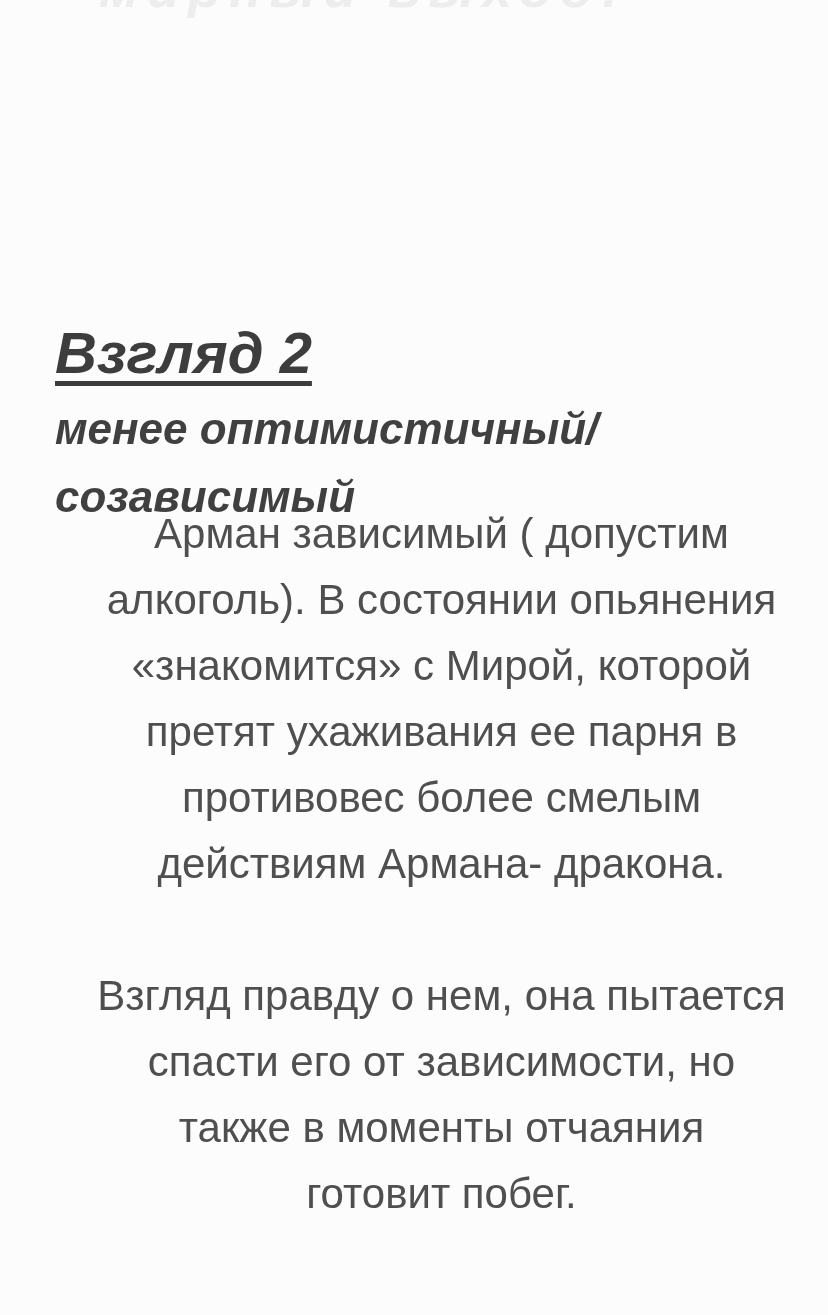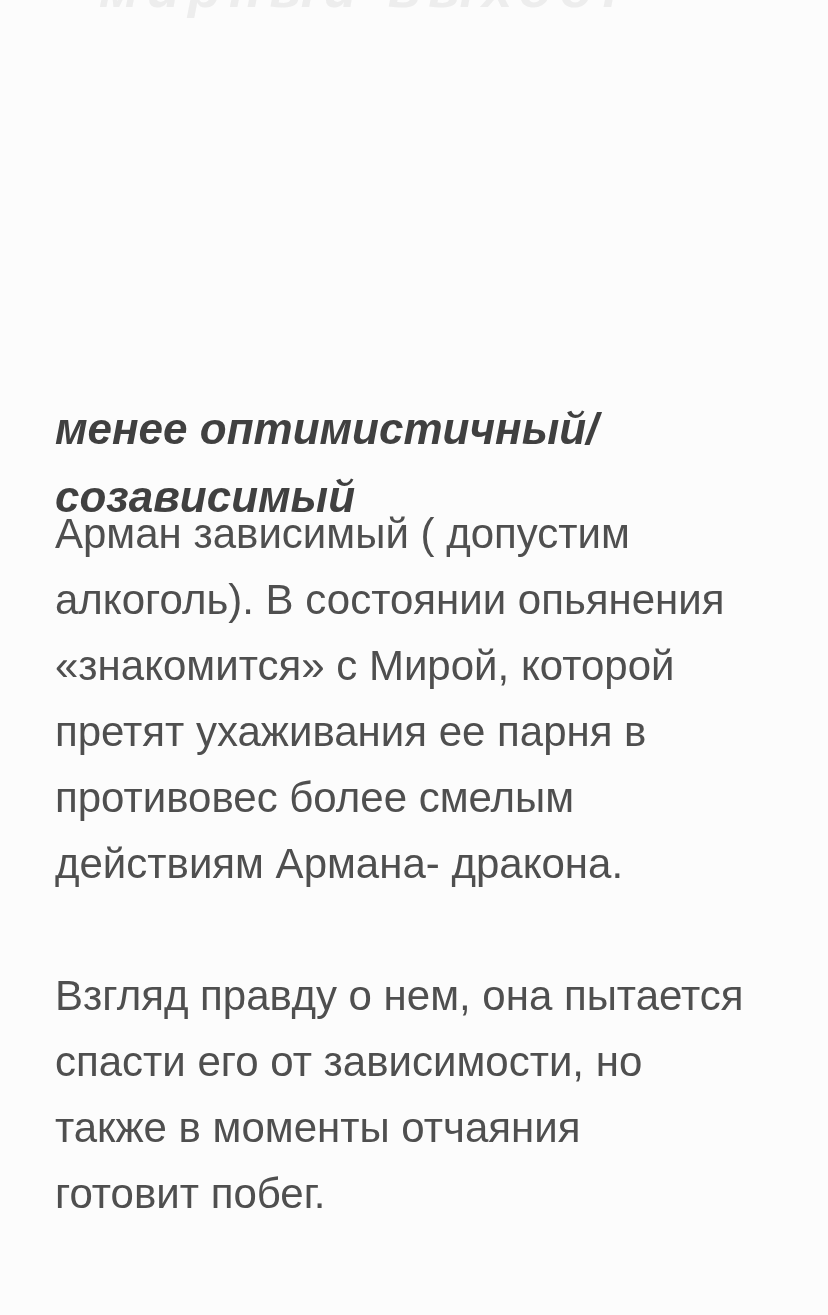--- a/index.html
+++ b/index.html
@@ -57,32 +57,34 @@
     top: 501px;
     width: 773px;
     font-size: 42px;
     line-height: 66px;
     font-weight: 400;
     color: #4f4f4f;
   }
   .para {
     margin: 0;
     white-space: pre;
+    text-align: center;
   }
   .para + .para {
     margin-top: 66px;
   }
 </style>
 </head>
 <body>
 
 <div class="page">
 
   <div class="faded-heading">мирный выход!</div>
 
+  <h1 class="section-title">Взгляд 2</h1>
 
   <h2 class="section-subtitle">менее оптимистичный/
 созависимый</h2>
 
   <div class="body-text">
     <p class="para">Арман зависимый ( допустим
 алкоголь). В состоянии опьянения
 «знакомится» с Мирой, которой
 претят ухаживания ее парня в
 противовес более смелым

